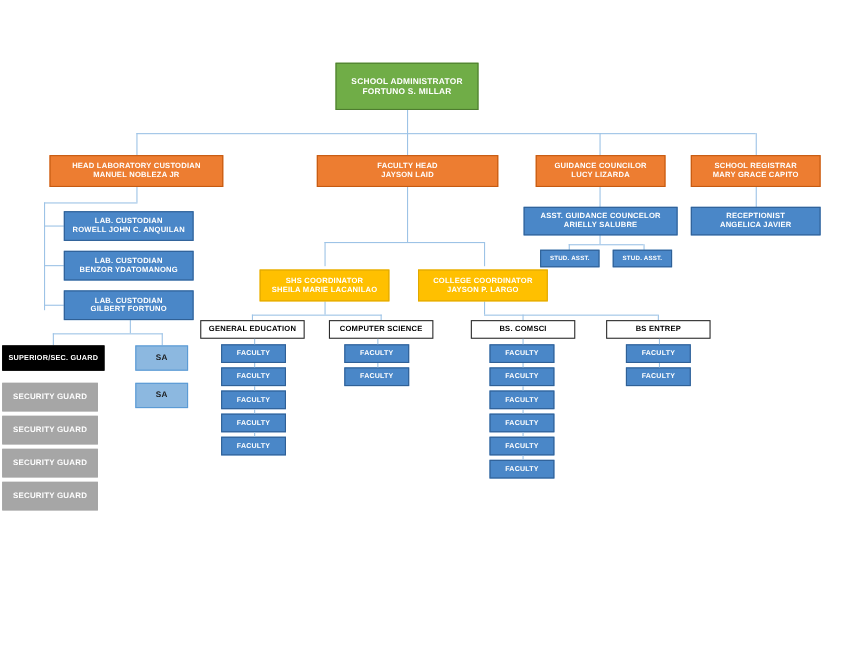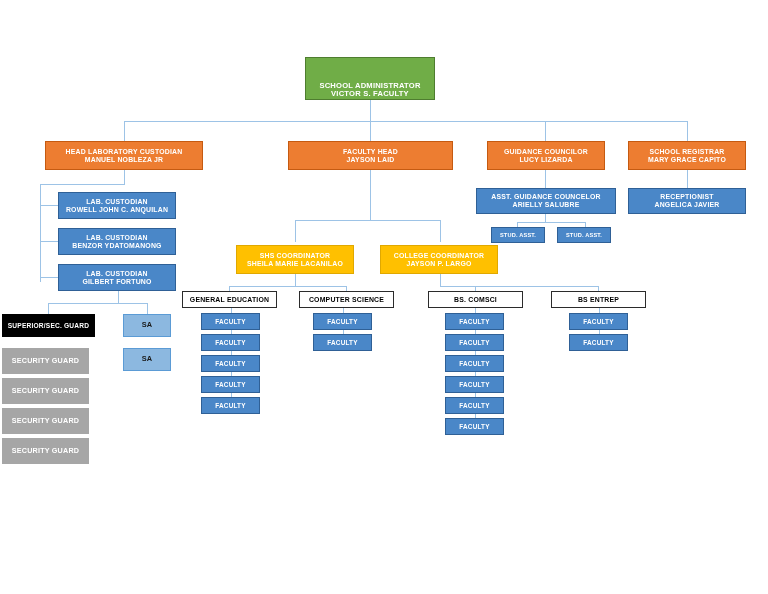--- a/index.html
+++ b/index.html
@@ -73,23 +73,23 @@
   <div class="conn v" style="left:598px;top:286px;height:6px;"></div>
 
   <div class="conn v" style="left:545px;top:170px;height:19px;"></div>
   <div class="conn v" style="left:545px;top:213px;height:9px;"></div>
   <div class="conn h" style="left:517px;top:222px;width:68px;"></div>
   <div class="conn v" style="left:517px;top:222px;height:6px;"></div>
   <div class="conn v" style="left:585px;top:222px;height:6px;"></div>
 
   <div class="conn v" style="left:687px;top:170px;height:19px;"></div>
 
-  <div class="node green" style="left:305px;top:57px;width:130px;height:43px;justify-content:flex-end;">
+  <div class="node green" style="left:305px;top:57px;width:130px;height:43px;">
     <span>SCHOOL ADMINISTRATOR</span>
-    <span class="l2">VICTOR S. FACULTY</span>
+    <span class="l2">FORTUNO S. MILLAR</span>
   </div>
 
   <div class="node orange" style="left:45px;top:141px;width:158px;height:29px;">
     <span>HEAD LABORATORY CUSTODIAN</span>
     <span class="l2">MANUEL NOBLEZA JR</span>
   </div>
   <div class="node orange" style="left:288px;top:141px;width:165px;height:29px;">
     <span>FACULTY HEAD</span>
     <span class="l2">JAYSON LAID</span>
   </div>

